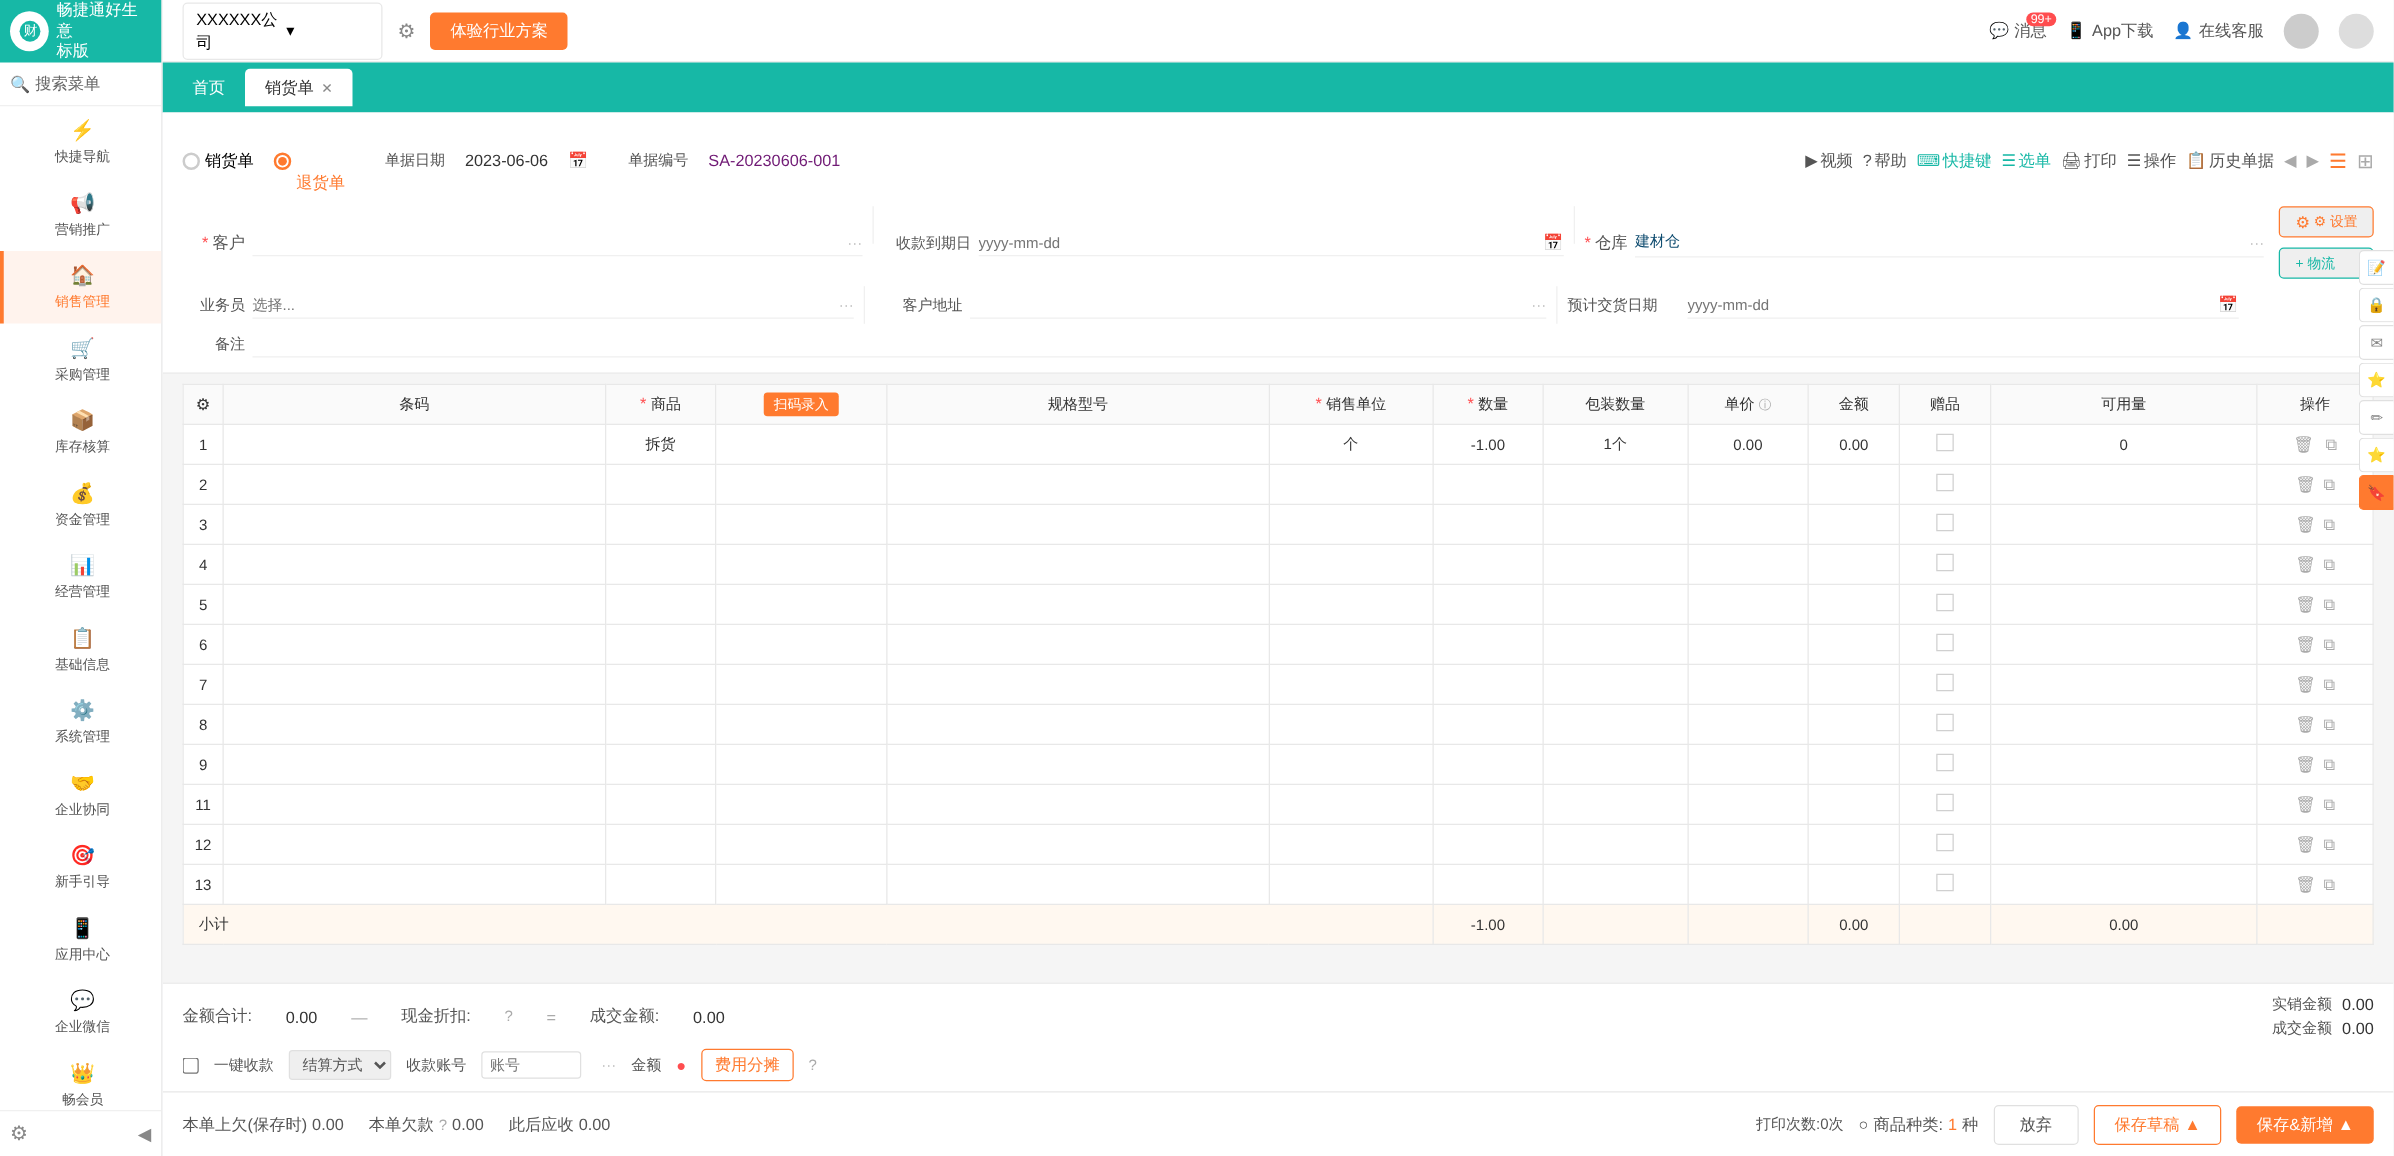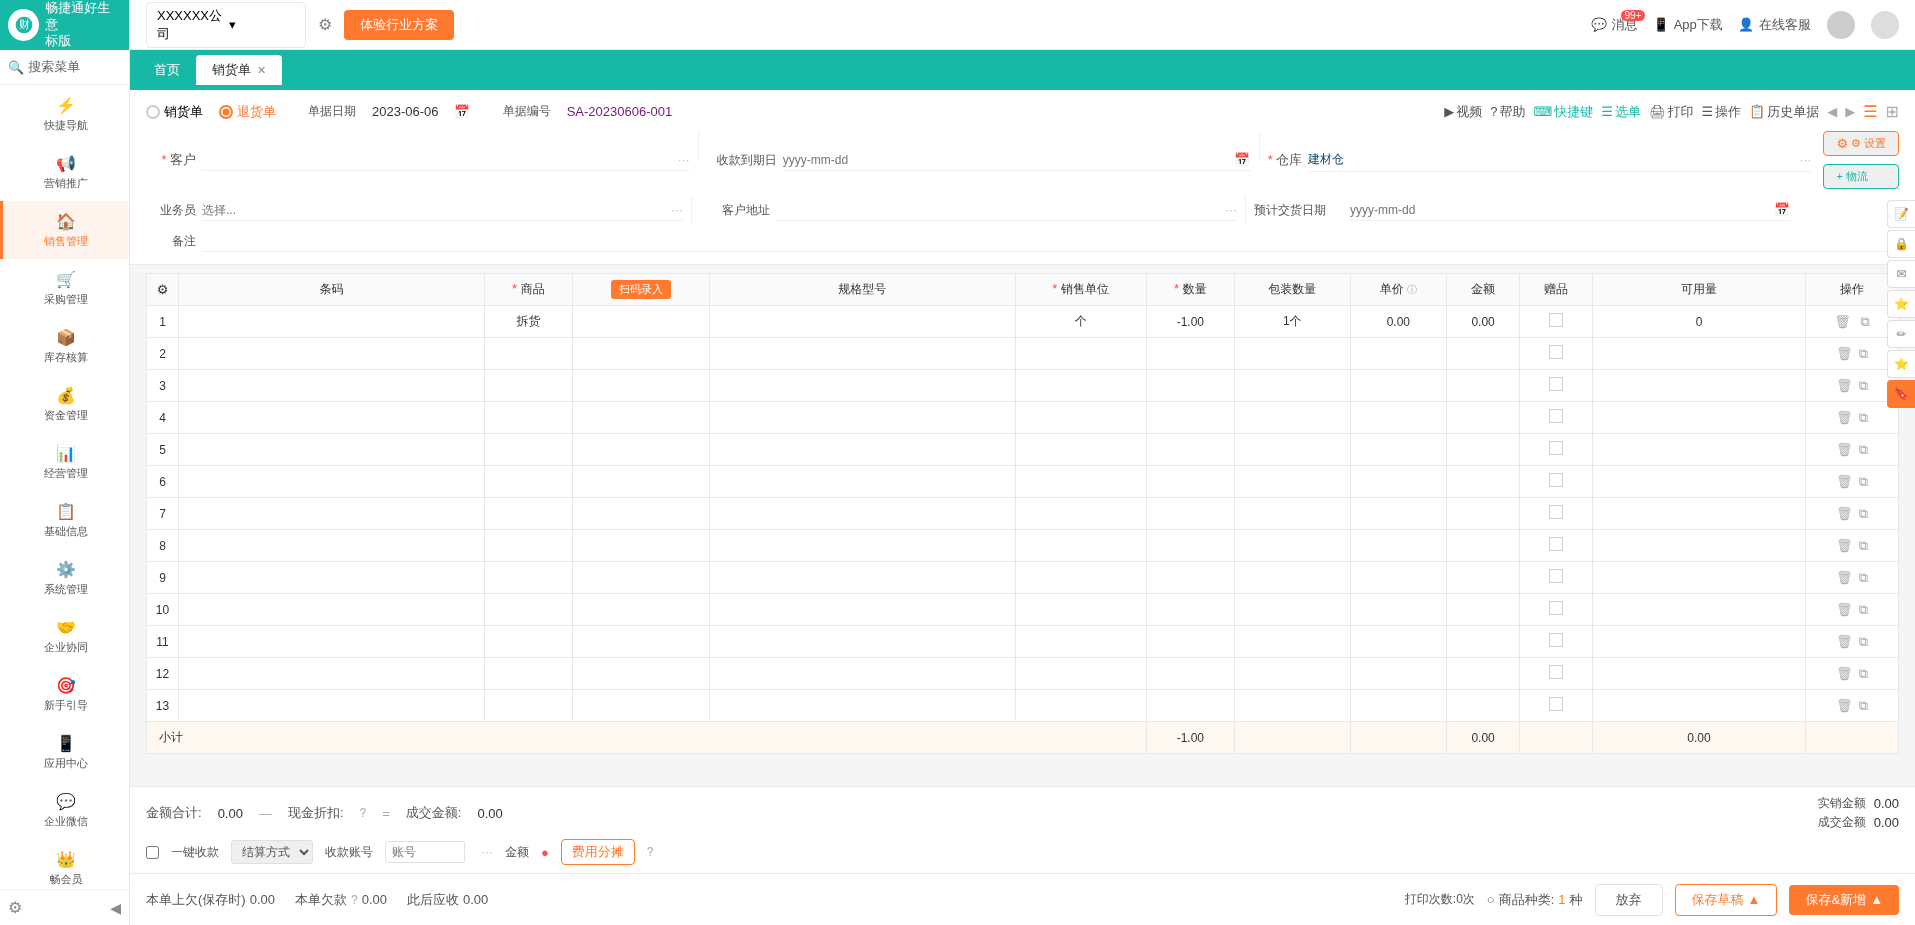--- a/index.html
+++ b/index.html
@@ -57,21 +57,21 @@
     .data-table { width: 100%; border-collapse: collapse; background: #fff; }
     .data-table th { background: #fafafa; border: 1px solid #e8e8e8; padding: 6px 8px; font-weight: 500; color: #333; white-space: nowrap; font-size: 12px; text-align: center; }
     .data-table td { border: 1px solid #e8e8e8; padding: 5px 8px; color: #333; font-size: 12px; text-align: center; height: 32px; }
     .subtotal-row td { background: #fff8f0; font-weight: 500; }
     .scan-btn { background: #ff7a2f; color: #fff; border: none; padding: 2px 8px; border-radius: 3px; font-size: 11px; cursor: pointer; }
     .col-red { color: #ff4d4f; }
     .required-star { color: #ff4d4f; }
 
     
     .footer-area { background: #fff; border-top: 1px solid #e8e8e8; padding: 8px 16px; flex-shrink: 0; }
-    .footer-row1 { display: flex; align-items: center; gap: 16px; margin-bottom: 8px; }
+    .footer-row1 { display: flex; align-items: center; gap: 27px; margin-bottom: 8px; }
     .footer-row2 { display: flex; align-items: center; gap: 12px; }
     .fee-btn { background: #fff; border: 1px solid #ff7a2f; color: #ff7a2f; padding: 3px 10px; border-radius: 4px; cursor: pointer; font-size: 12px; }
     .question-icon { color: #aaa; cursor: pointer; font-size: 12px; }
 
     
     .bottom-bar { height: 52px; background: #fff; border-top: 1px solid #e8e8e8; display: flex; align-items: center; padding: 0 16px; flex-shrink: 0; }
     .bottom-info { display: flex; gap: 20px; color: #555; font-size: 12px; }
     .bottom-info-item { display: flex; align-items: center; gap: 4px; }
     .bottom-right { margin-left: auto; display: flex; align-items: center; gap: 12px; }
     .print-info { color: #555; font-size: 12px; }
@@ -216,21 +216,21 @@
 
     <div class="form-area">
 
       <div style="display:flex; align-items:center; gap:16px; margin-bottom:10px;">
         <div class="form-radio">
           <span class="radio-circle"></span>
           <span>销货单</span>
         </div>
         <div class="form-radio">
           <span class="radio-circle checked"></span>
-          <span style="color:#ff7a2f;">退货单</span>
+          <span style="color:#ff7a2f;margin-top:35px;">退货单</span>
         </div>
         <span style="color:#555; font-size:12px; margin-left:16px;">单据日期</span>
         <span style="color:#333; font-weight:500;">2023-06-06</span>
         <span style="color:#aaa; cursor:pointer;">📅</span>
         <span style="color:#555; font-size:12px; margin-left:16px;">单据编号</span>
         <span style="color:#701a75;">SA-20230606-001</span>
 
         <div style="margin-left:auto; display:flex; align-items:center; gap:8px;">
           <span style="display:flex;align-items:center;gap:2px;color:#555;cursor:pointer;font-size:12px;">
             <span>▶</span>
@@ -502,35 +502,20 @@
               <td></td>
               <td></td>
               <td></td>
               <td></td>
               <td></td>
               <td><span class="checkbox-cell"></span></td>
               <td></td>
               <td><span style="color:#aaa;cursor:pointer;margin-right:6px;">🗑</span><span style="color:#aaa;cursor:pointer;">⧉</span></td>
             </tr>
           <tr>
-              <td>10</td>
-              <td></td>
-              <td></td>
-              <td></td>
-              <td></td>
-              <td></td>
-              <td></td>
-              <td></td>
-              <td></td>
-              <td></td>
-              <td><span class="checkbox-cell"></span></td>
-              <td></td>
-              <td><span style="color:#aaa;cursor:pointer;margin-right:6px;">🗑</span><span style="color:#aaa;cursor:pointer;">⧉</span></td>
-            </tr>
-          <tr>
               <td>11</td>
               <td></td>
               <td></td>
               <td></td>
               <td></td>
               <td></td>
               <td></td>
               <td></td>
               <td></td>
               <td></td>

